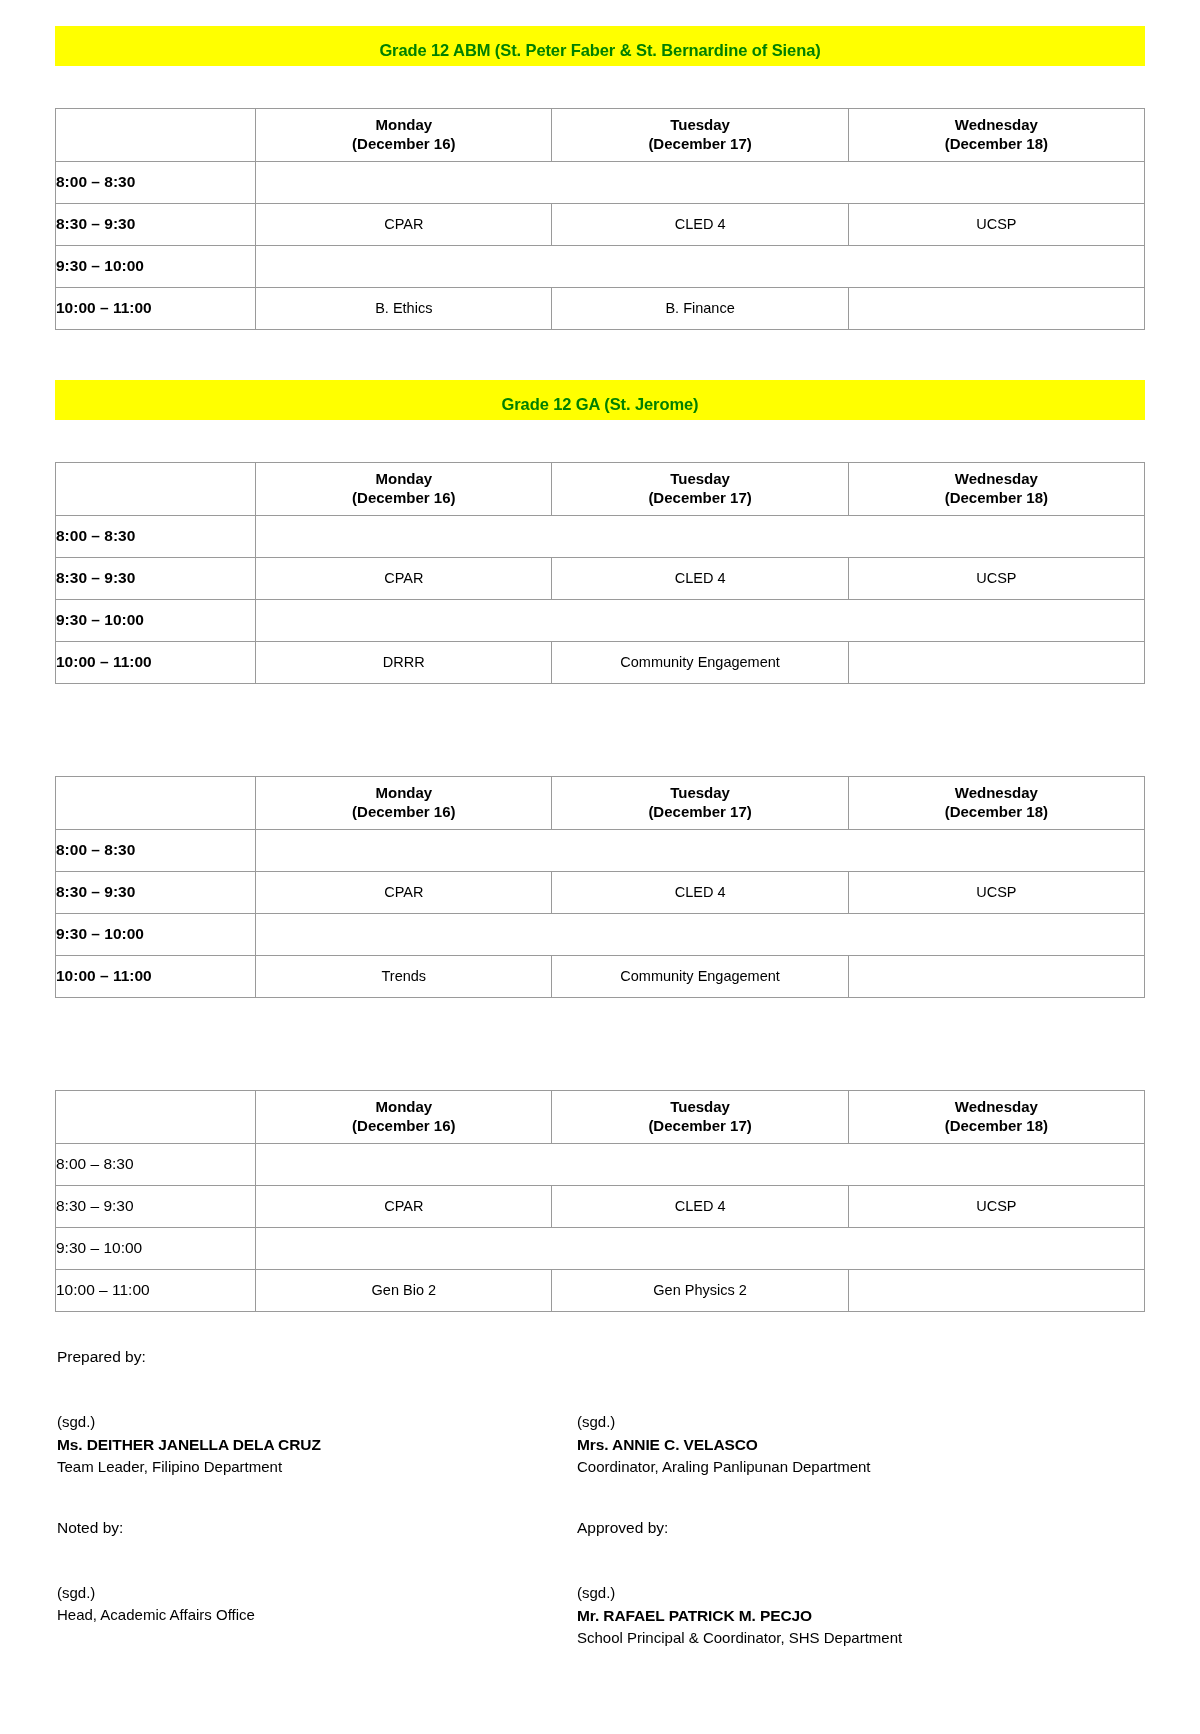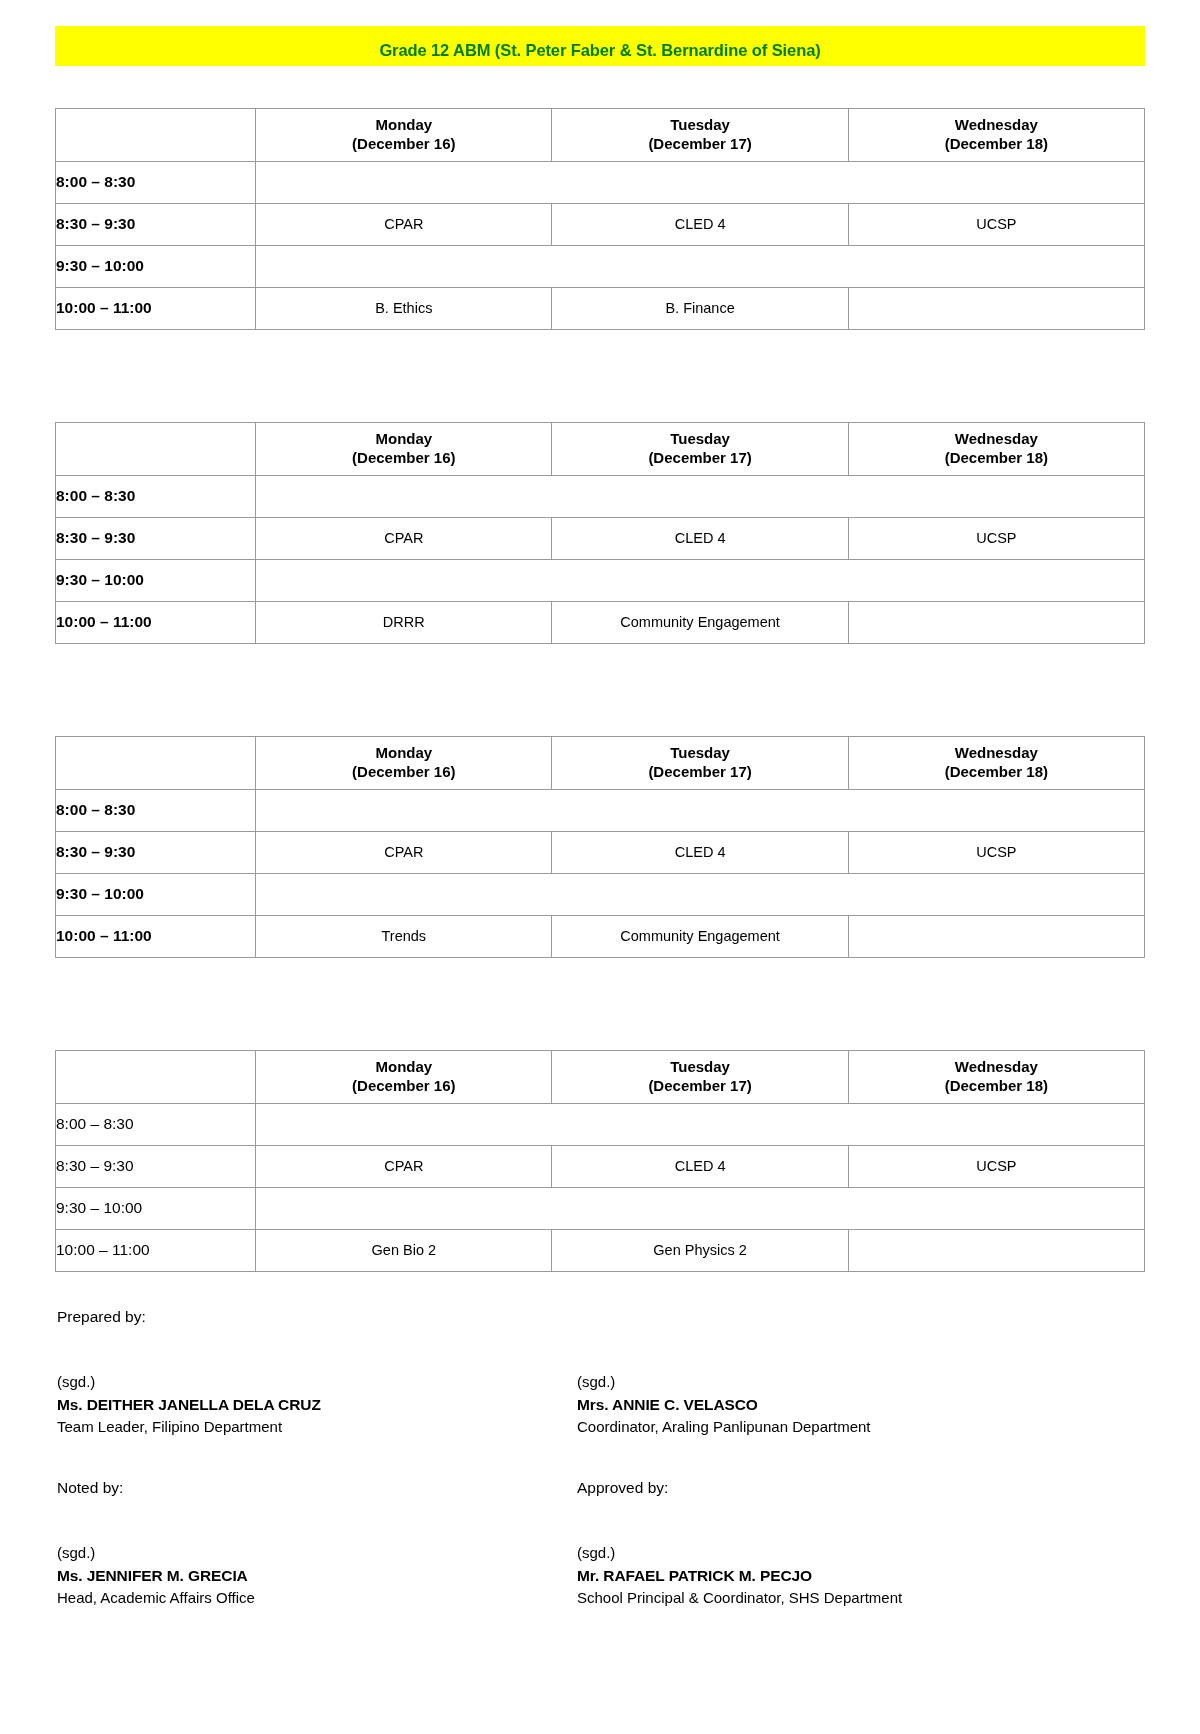--- a/index.html
+++ b/index.html
@@ -211,20 +211,23 @@
           <td class="subj-cell">B. Ethics</td>
           <td class="subj-cell">B. Finance</td>
           <td class="blackout"></td>
         </tr>
       </tbody>
     </table>
   </div>
 
   <div class="gap-md"></div>
 
+  <div class="banner-wrap">
+    <div class="section-banner">Grade 12 GA (St. Jerome)</div>
+  </div>
   <div class="gap-sm"></div>
   <div class="sched-wrap">
     <table class="sched">
       <colgroup>
           <col class="c-time">
           <col class="c-day">
           <col class="c-day">
           <col class="c-day">
         </colgroup>
       <tbody>
@@ -410,21 +413,20 @@
       <div class="sig-col">
         <div class="sig-label">Approved by:</div>
       </div>
     </div>
 
     <div class="sp-3"></div>
 
     <div class="sig-row">
       <div class="sig-col">
         <div class="sig-sgd">(sgd.)</div>
-        <div class="sig-name">Ms. JENNIFER M. GRECIA</div>
         <div class="sig-title">Head, Academic Affairs Office</div>
       </div>
       <div class="sig-col">
         <div class="sig-sgd">(sgd.)</div>
         <div class="sig-name">Mr. RAFAEL PATRICK M. PECJO</div>
         <div class="sig-title">School Principal &amp; Coordinator, SHS Department</div>
       </div>
     </div>
 
   </div>

